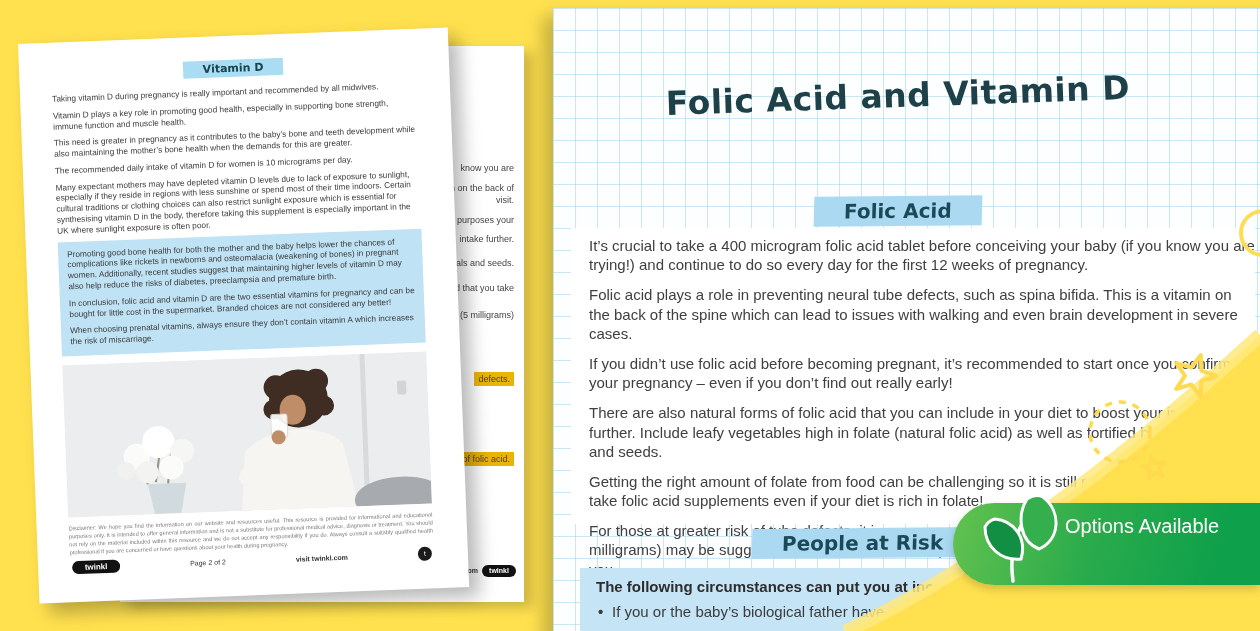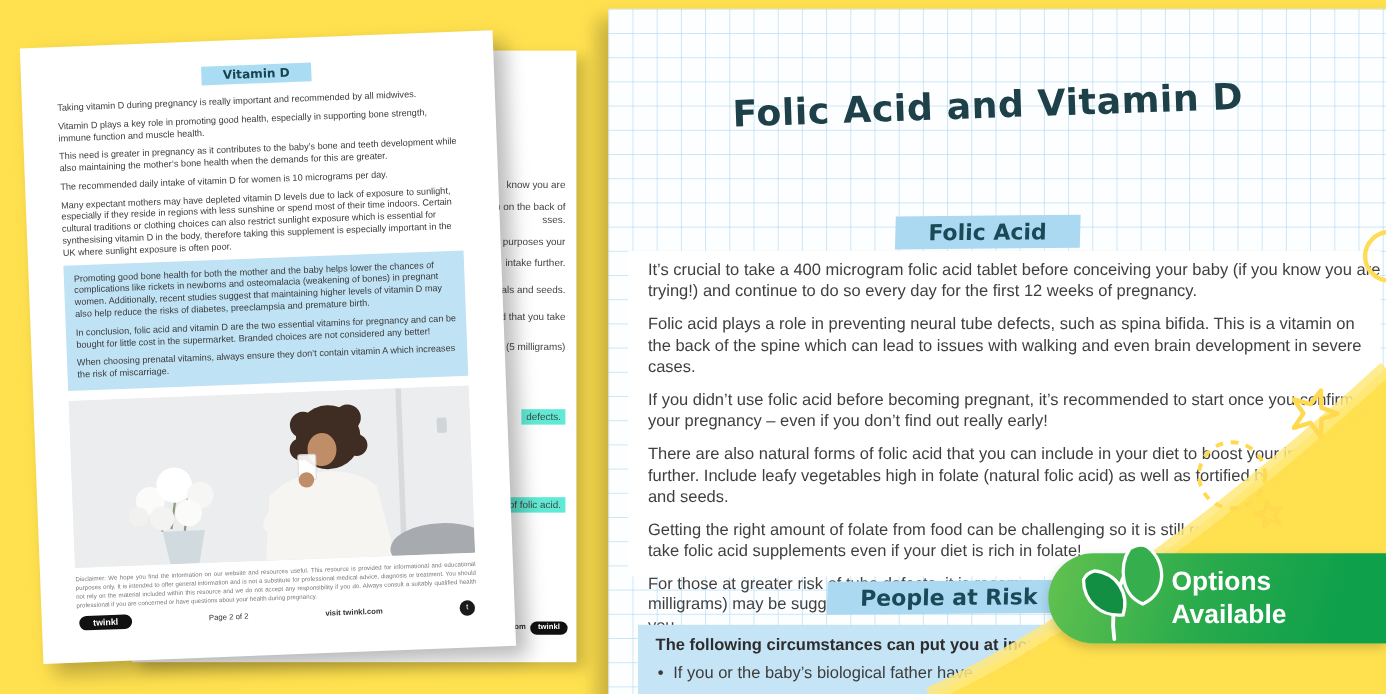--- a/index.html
+++ b/index.html
@@ -49,21 +49,21 @@
   .paras p { font-size:15px; line-height:1.28; color:#404040; margin-bottom:11px; }
   .risk-box {
     position:absolute; left:27px; top:560px; width:650px;
     background:#c5e4f5; padding:10px 16px 16px;
   }
   .risk-intro { font-size:15px; font-weight:700; color:#2d2d2d; margin-bottom:8px; }
   .risk-bullet { font-size:15px; color:#3c3c3c; padding-left:16px; position:relative; }
   .risk-bullet::before { content:"•"; position:absolute; left:2px; font-weight:700; }
   
   .frag { position:absolute; right:10px; font-size:9px; color:#454545; white-space:nowrap; }
-  .frag-hl { background:#5eead4; padding:2px 4px;text-align:center; }
+  .frag-hl { background:#eab308; padding:2px 4px;text-align:center; }
   .mid-footer-site { position:absolute; right:46px; bottom:28px; font-size:7px; font-weight:700; color:#333; }
   .mid-logo { position:absolute; right:8px; bottom:25px; width:34px; height:12px; background:#111;
               border-radius:7px; color:#fff; font-size:7px; font-weight:700; text-align:center; line-height:12px; }
   
   .left-inner { padding:22px 34px 0 32px; height:100%; }
   .vh-wrap { text-align:center; margin-bottom:10px; }
   .vh {
     display:inline-block; background:#aadcf3; color:#17454f; padding:2px 20px;
     font-family:"DejaVu Sans", cursive; font-size:11px; font-weight:700;
   }
@@ -84,21 +84,21 @@
   .decor { position:absolute; inset:0; z-index:5; pointer-events:none; }
   
   .ribbon {
     position:absolute; left:953px; top:503px; width:307px; height:82px; z-index:6;
     border-radius:44px 0 0 44px;
     background:linear-gradient(105deg,#63C24F 0%, #2AAB4C 45%, #0FA04B 85%);
     box-shadow:0 4px 10px rgba(0,0,0,.18);
   }
   .ribbon-text { padding:11px 0 0 112px; color:#fff; }
   .ribbon-line1 { font-size:28px; font-weight:800; line-height:1.12; }
-  .ribbon-line2 { font-size:24px; font-weight:700; line-height:1.25; }
+  .ribbon-line2 { font-size:20px; font-weight:400; line-height:1.25; }
   .leaf-svg { position:absolute; left:12px; top:-20px; }
 </style>
 </head>
 <body>
 
 <div class="stage">
 
   <div class="page page-right">
     <div class="white-panel"></div>
 
@@ -123,21 +123,21 @@
 
     <div class="risk-box">
       <div class="risk-intro">The following circumstances can put you at increased risk:</div>
       <div class="risk-bullet">If you or the baby’s biological father have a tube defect or a family history of tube defects</div>
     </div>
   </div>
 
   <div class="page page-mid">
     <span class="frag" style="top:117px">know you are</span>
     <span class="frag" style="top:137px">ion on the back of</span>
-    <span class="frag" style="top:149px">sses.</span>
+    <span class="frag" style="top:149px">visit.</span>
     <span class="frag" style="top:169px">u purposes your</span>
     <span class="frag" style="top:188px">intake further.</span>
     <span class="frag" style="top:212px">ereals and seeds.</span>
     <span class="frag" style="top:237px">ded that you take</span>
     <span class="frag" style="top:264px">acid (5 milligrams)</span>
     <span class="frag frag-hl" style="top:326px">defects.</span>
     <span class="frag frag-hl" style="top:406px">ose of folic acid.</span>
     <span class="mid-footer-site">visit twinkl.com</span>
     <span class="mid-logo">twinkl</span>
   </div>

